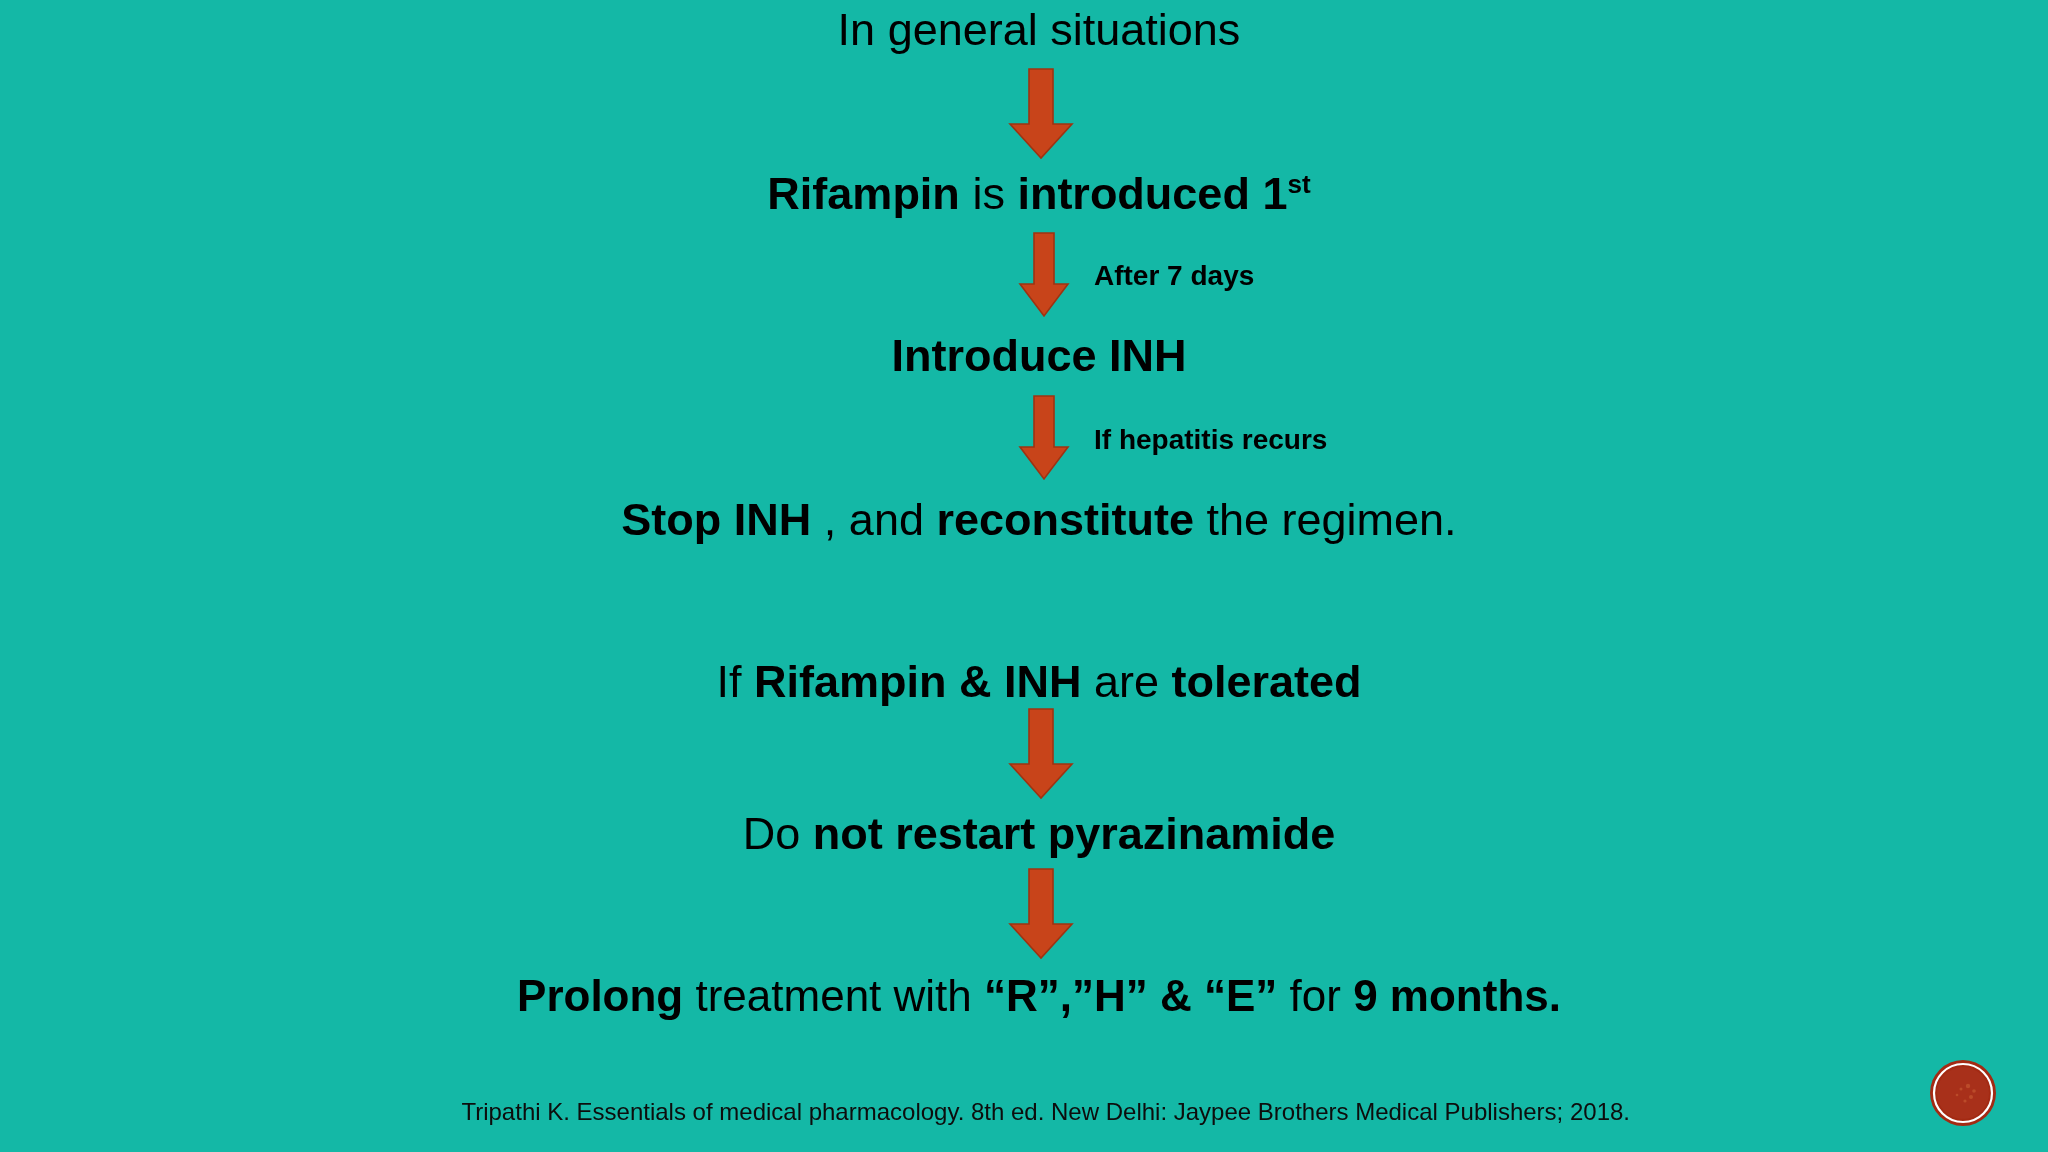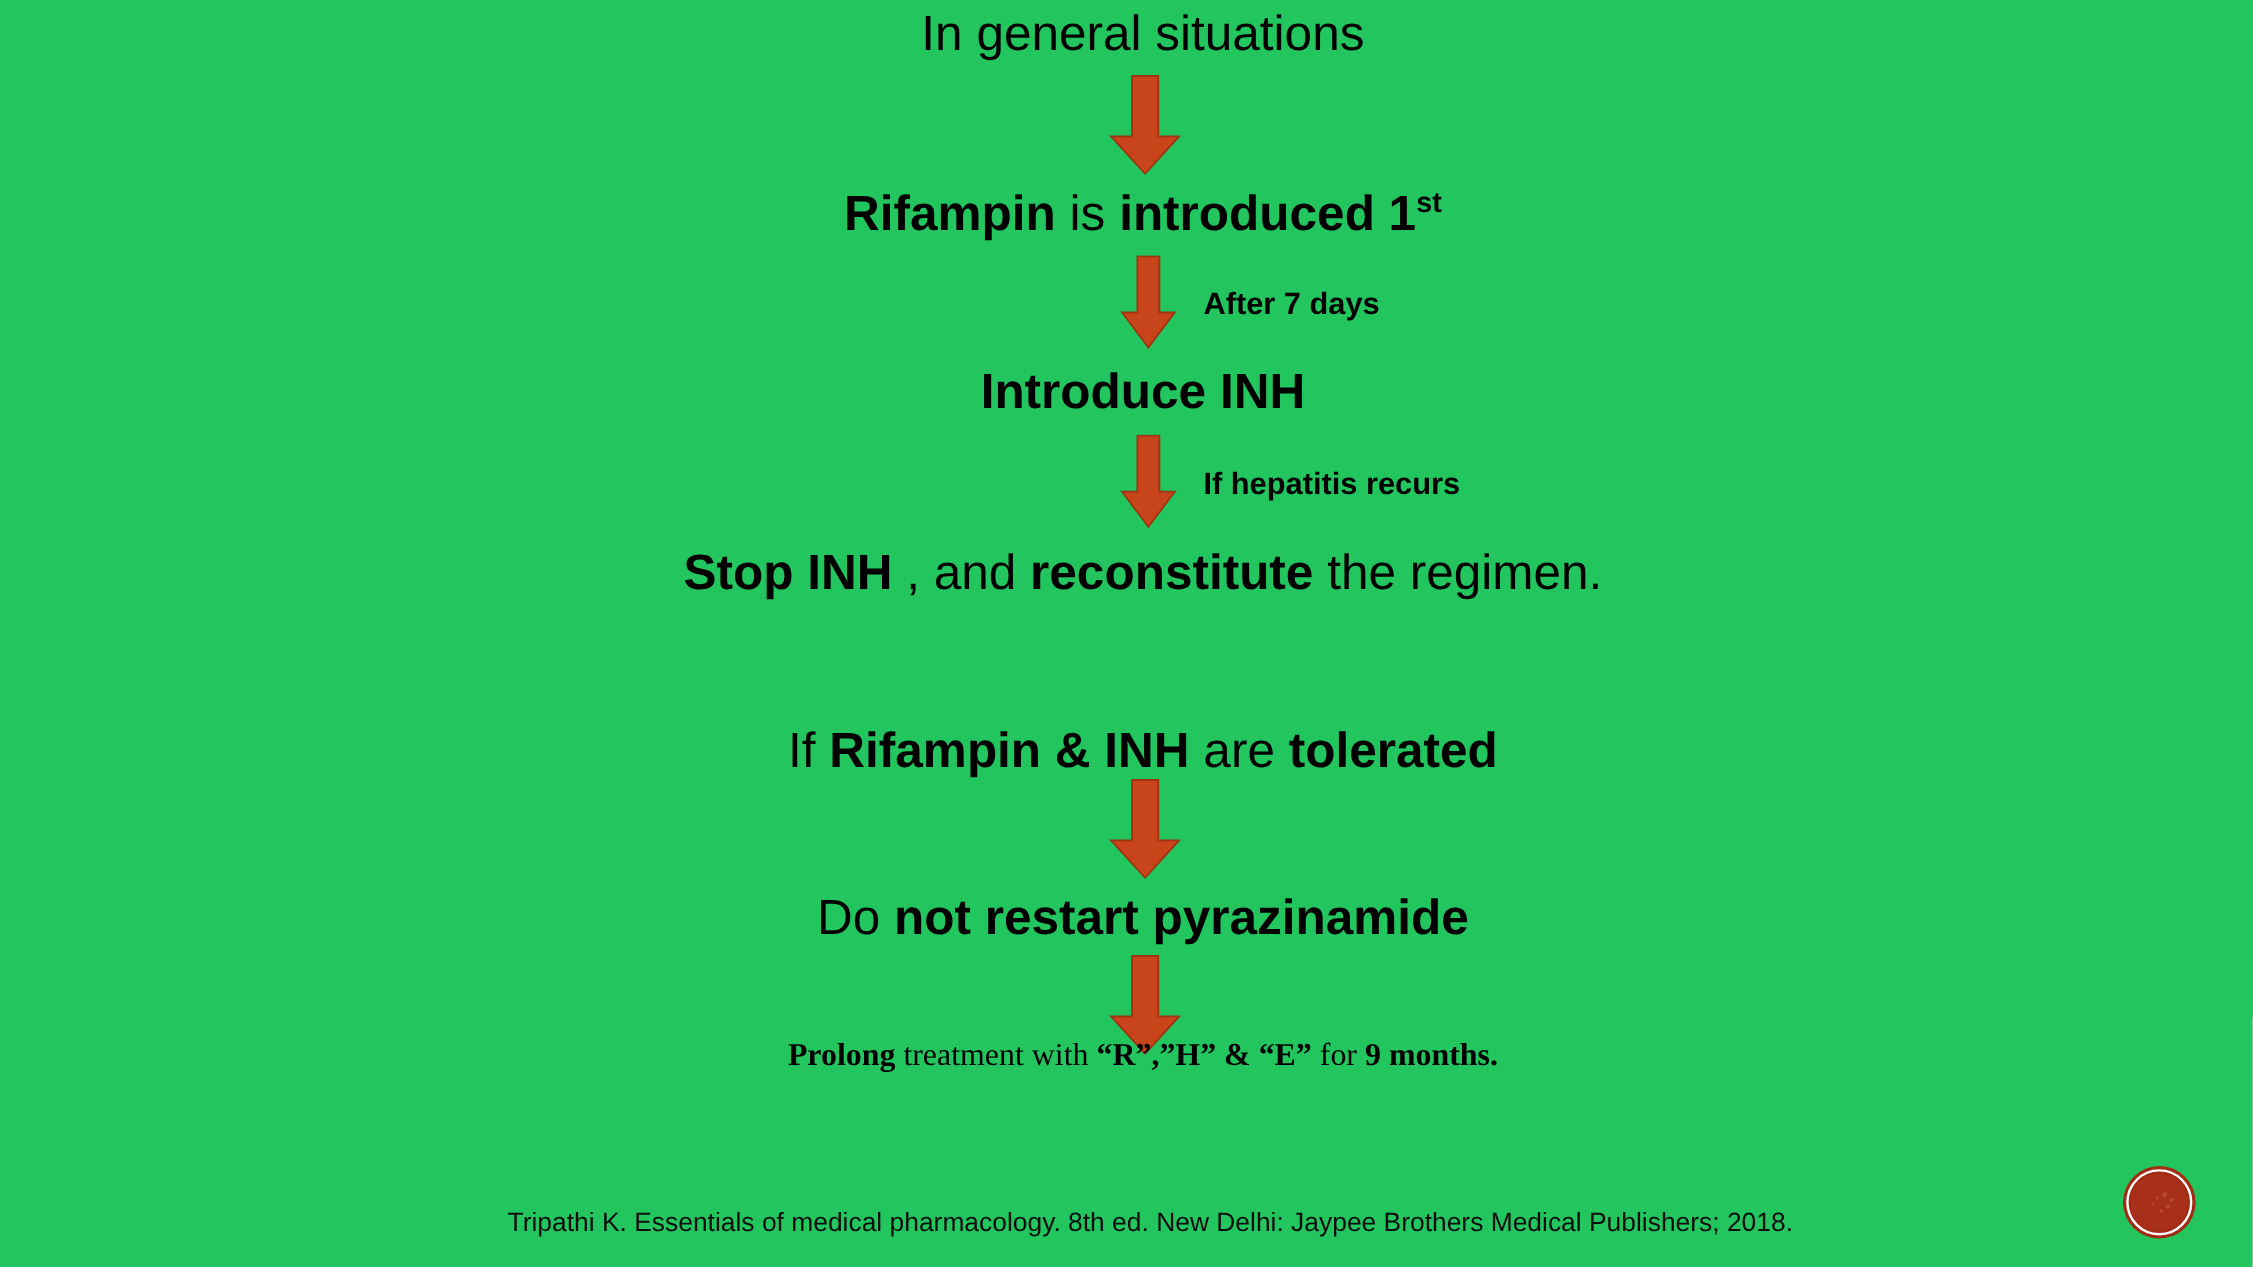--- a/index.html
+++ b/index.html
@@ -9,21 +9,21 @@
     background: #ffffff;
   }
   body {
     font-family: "Liberation Sans", sans-serif;
     color: #000000;
   }
   #slide {
     position: relative;
     width: 2048px;
     height: 1152px;
-    background: #22c55e;
+    background: #14b8a6;
     overflow: hidden;
   }
 
   
   .row {
     position: absolute;
     left: 0;
     width: 2048px;
     text-align: center;
     white-space: nowrap;
@@ -42,21 +42,21 @@
     font-weight: 700;
     line-height: 0;
   }
 
   .t-head   { top: 6px;   font-size: 45px; }
   .t-step1  { top: 170px; font-size: 45px; }
   .t-step2  { top: 332px; font-size: 45px; text-decoration: underline; }
   .t-step3  { top: 496px; font-size: 45px; }
   .t-step4  { top: 658px; font-size: 45px; }
   .t-step5  { top: 810px; font-size: 45px; }
-  .t-step6  { top: 944px; font-size: 29px; font-family: Liberation Serif, serif; }
+  .t-step6  { top: 972px; font-size: 44px; }
 
   
   .arrow {
     position: absolute;
     display: block;
   }
   .arrow svg { display: block; }
 
   .arrow-big-1 { left: 1008px; top: 68px;  }
   .arrow-sm-1  { left: 1018px; top: 232px; }

